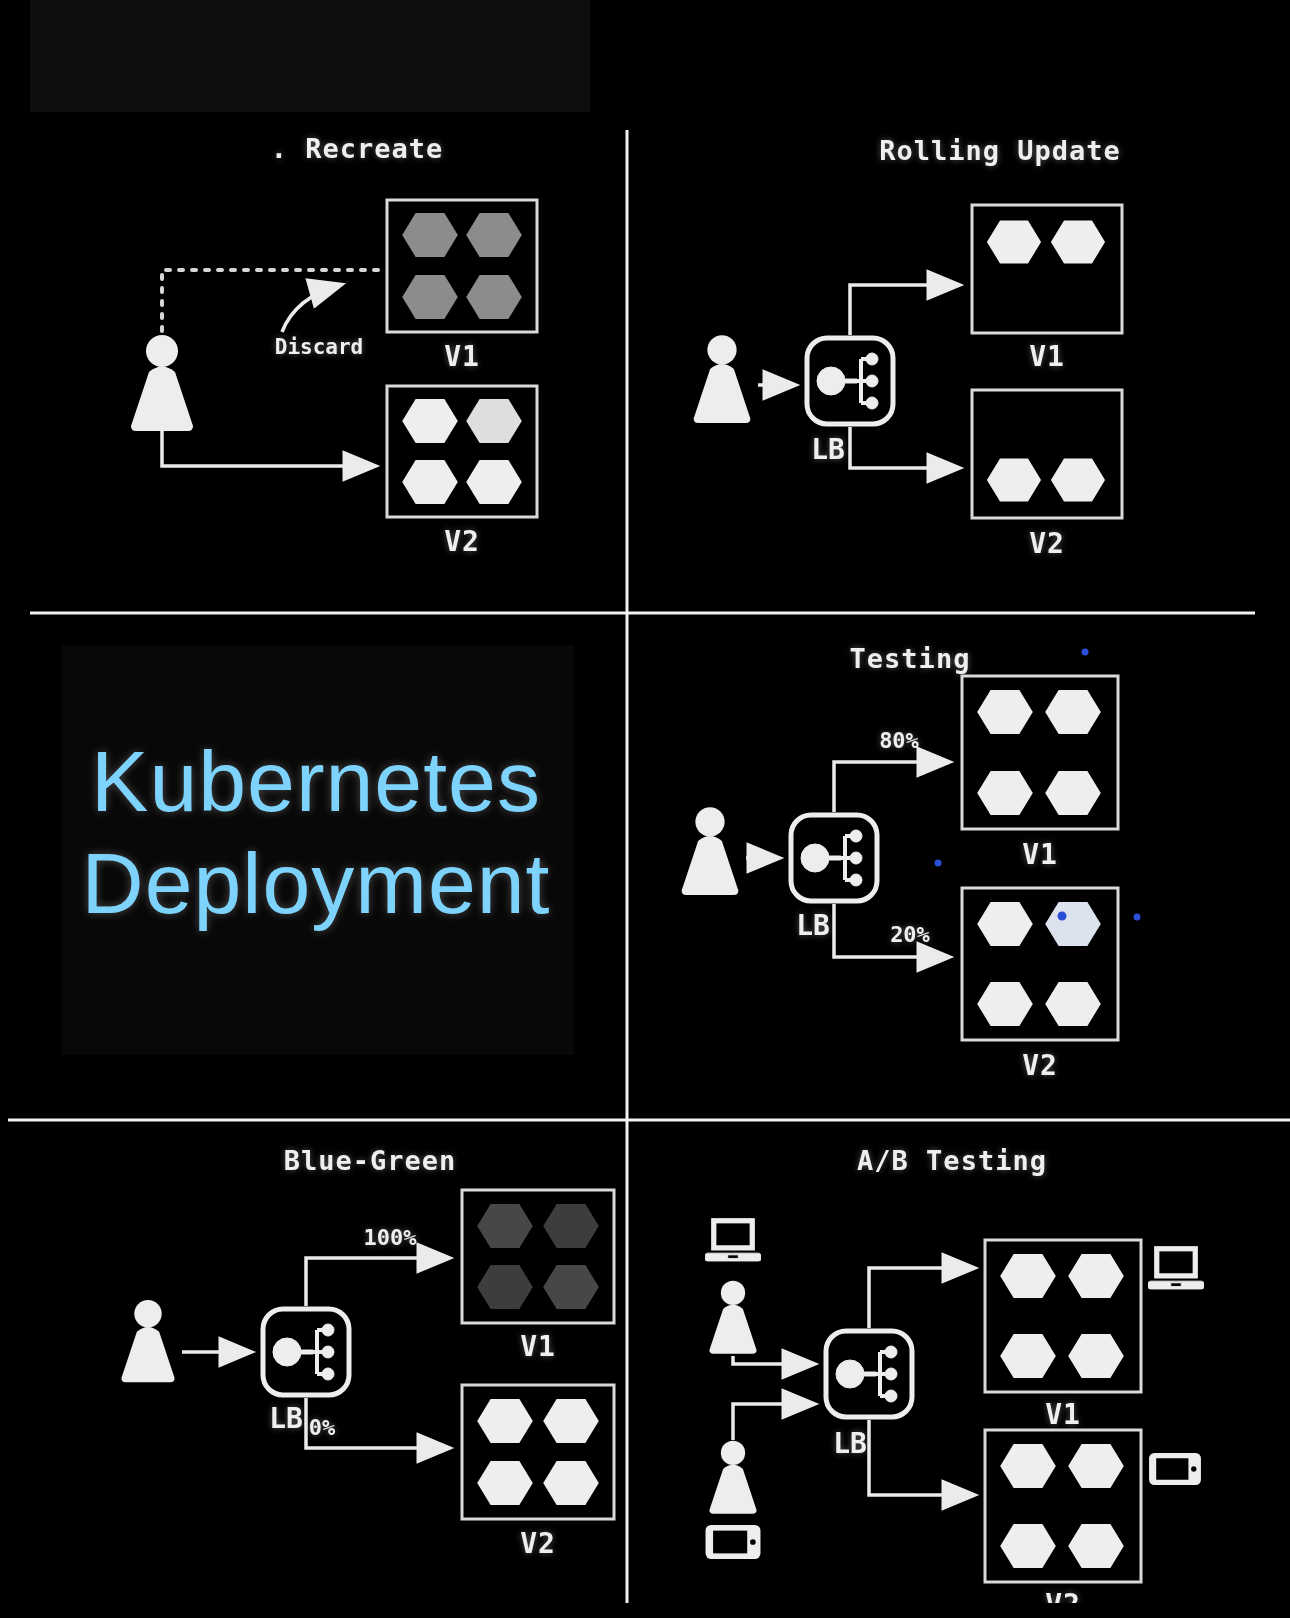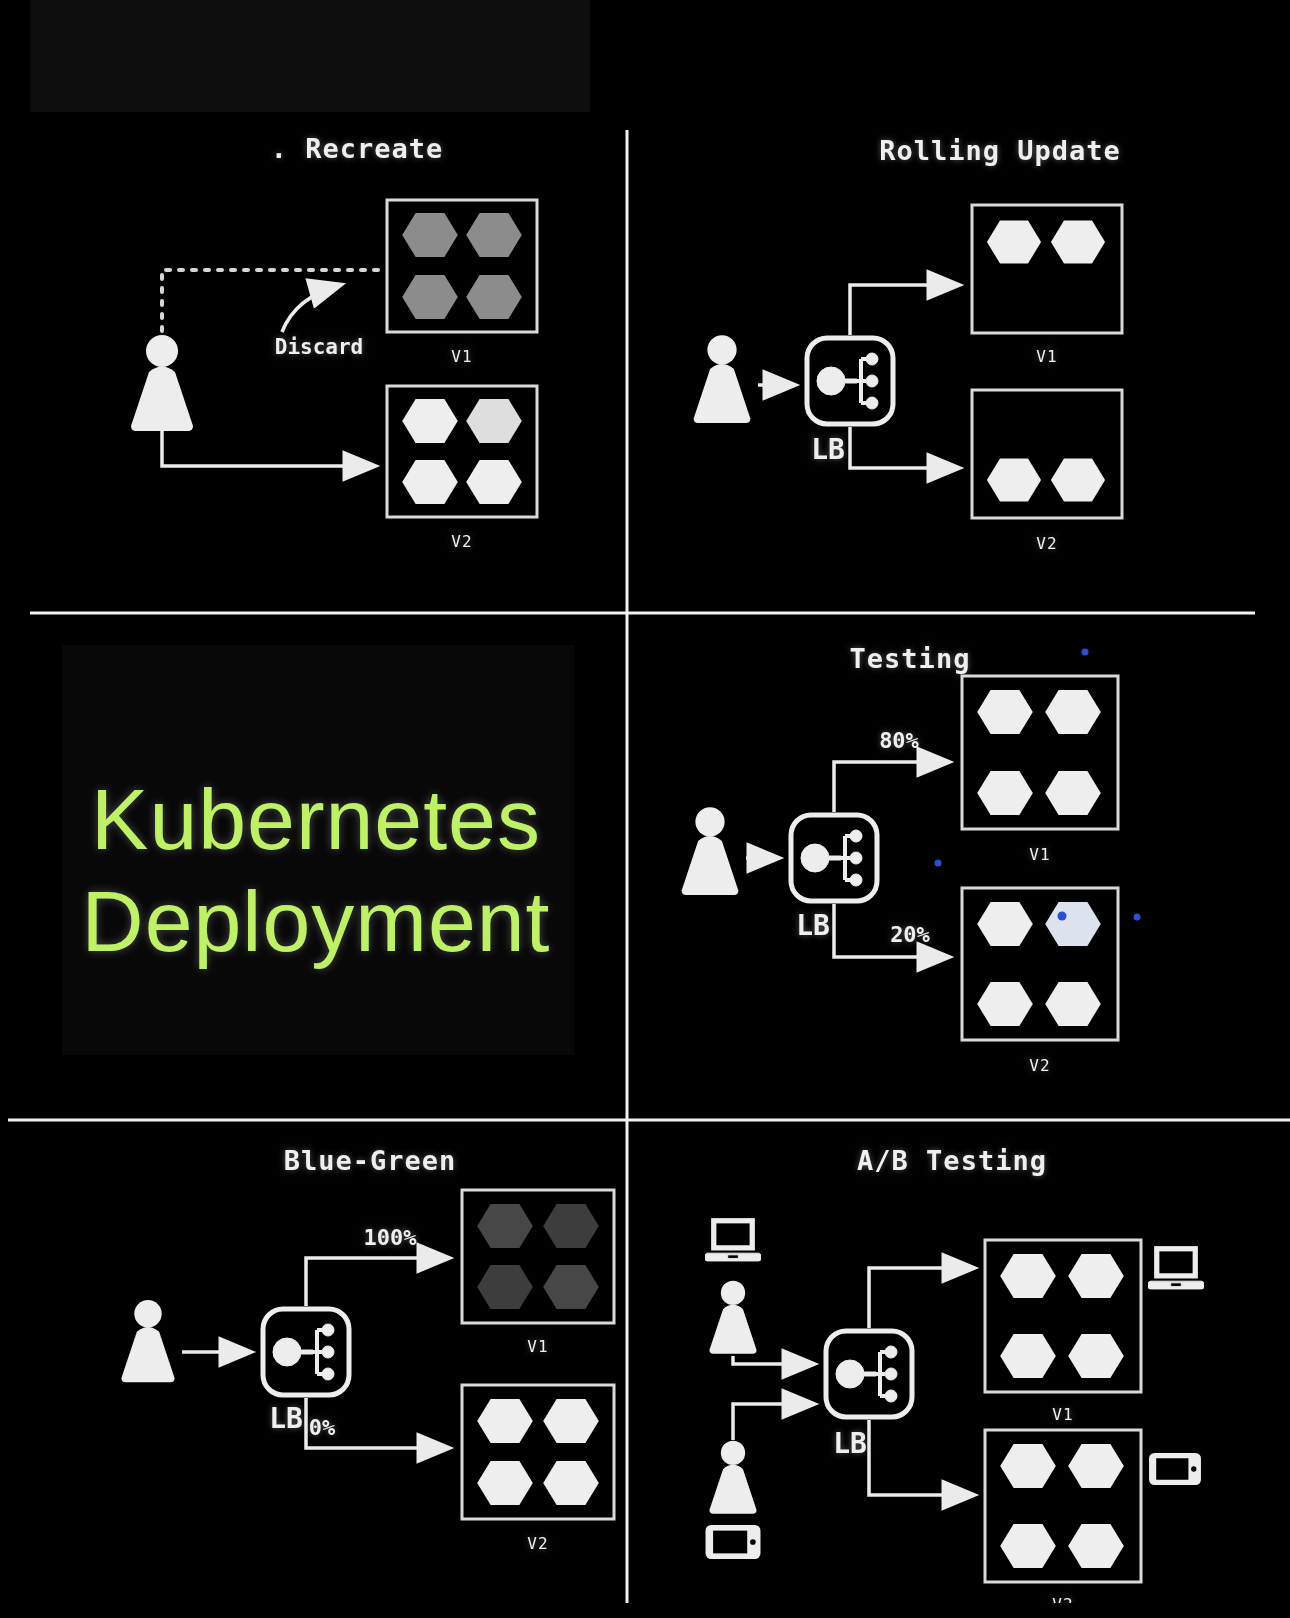--- a/index.html
+++ b/index.html
@@ -6,28 +6,28 @@
   #canvas{position:relative;width:1290px;height:1603px;background:#000;overflow:hidden;
           font-family:"DejaVu Sans Mono", monospace;}
   svg.gfx{position:absolute;left:0;top:0;width:1290px;height:1618px;}
   .conn{stroke:#ebebeb;stroke-width:3.5;fill:none;}
   .dotted{stroke:#d6d6d6;stroke-width:4;fill:none;stroke-dasharray:4 9;stroke-linecap:round;}
   .vbox{fill:rgba(0,0,0,0);stroke:#d9d9d9;stroke-width:3;}
   .divider{stroke:#f2f2f2;stroke-width:3;}
   .t{position:absolute;transform:translate(-50%,-50%);color:#efefef;white-space:nowrap;
      text-shadow:0 0 6px rgba(255,255,255,.35);}
   .qtitle{font-size:27px;font-weight:bold;letter-spacing:1px;}
-  .vlabel{font-size:16px;font-weight:normal;letter-spacing:1px;}
+  .vlabel{font-size:28px;font-weight:bold;letter-spacing:1px;}
   .lblabel{font-size:28px;font-weight:bold;}
   .pct{font-size:22px;font-weight:bold;}
   .small{font-size:21px;font-weight:bold;}
   .main-title{position:absolute;left:316px;top:832px;transform:translate(-50%,-50%);
-      font-family:"Liberation Sans", sans-serif;font-size:86px;font-weight:400;color:#bef264;
+      font-family:"Liberation Sans", sans-serif;font-size:86px;font-weight:400;color:#7dd3fc;
       text-align:center;line-height:102px;letter-spacing:1px;
-      text-shadow:0 0 10px rgba(255,255,255,.28);margin-top:38px;}
+      text-shadow:0 0 10px rgba(255,255,255,.28);}
   .panel{position:absolute;background:#090909;}
 </style>
 </head>
 <body>
 
 <div id="canvas">
 
   <div class="panel" style="left:30px;top:0;width:560px;height:112px;background:#0e0e0e;"></div>
   <div class="panel" style="left:62px;top:645px;width:512px;height:410px;background:#080808;"></div>
 

